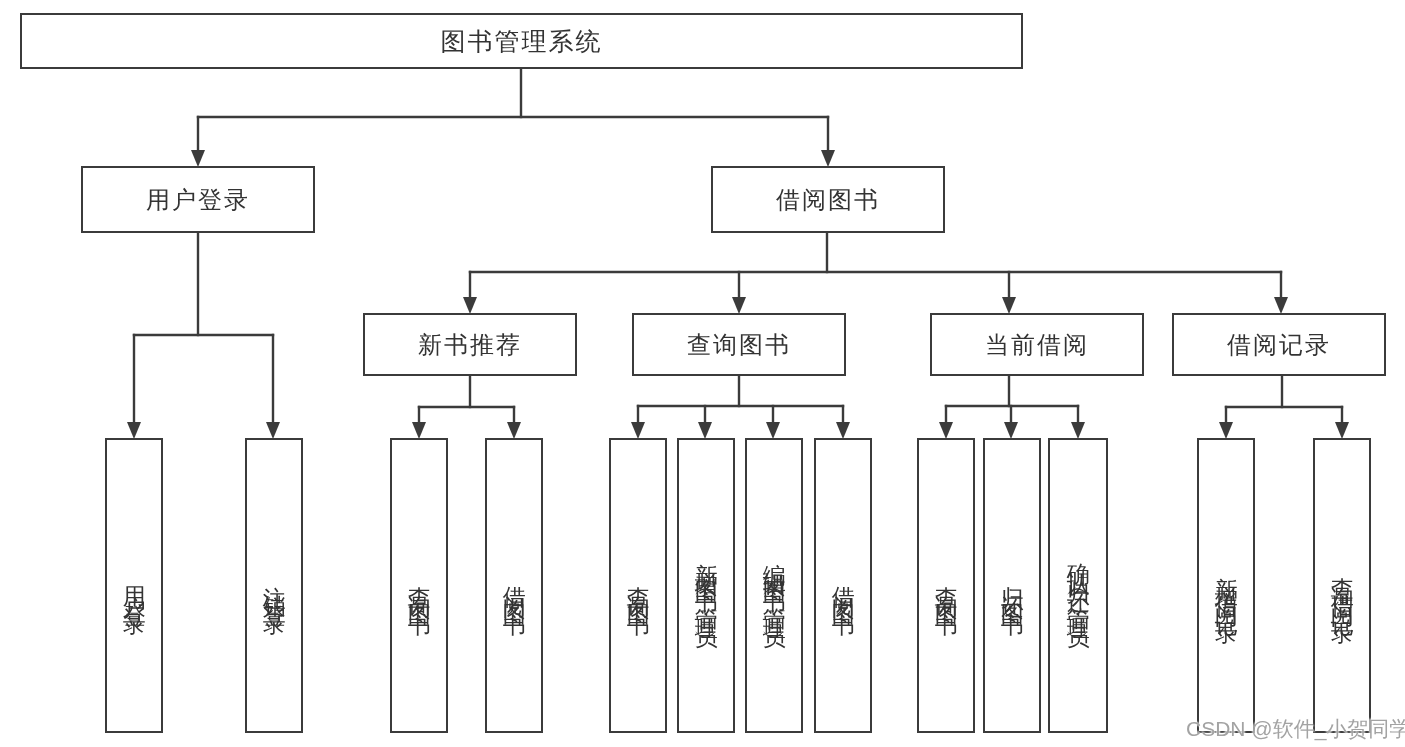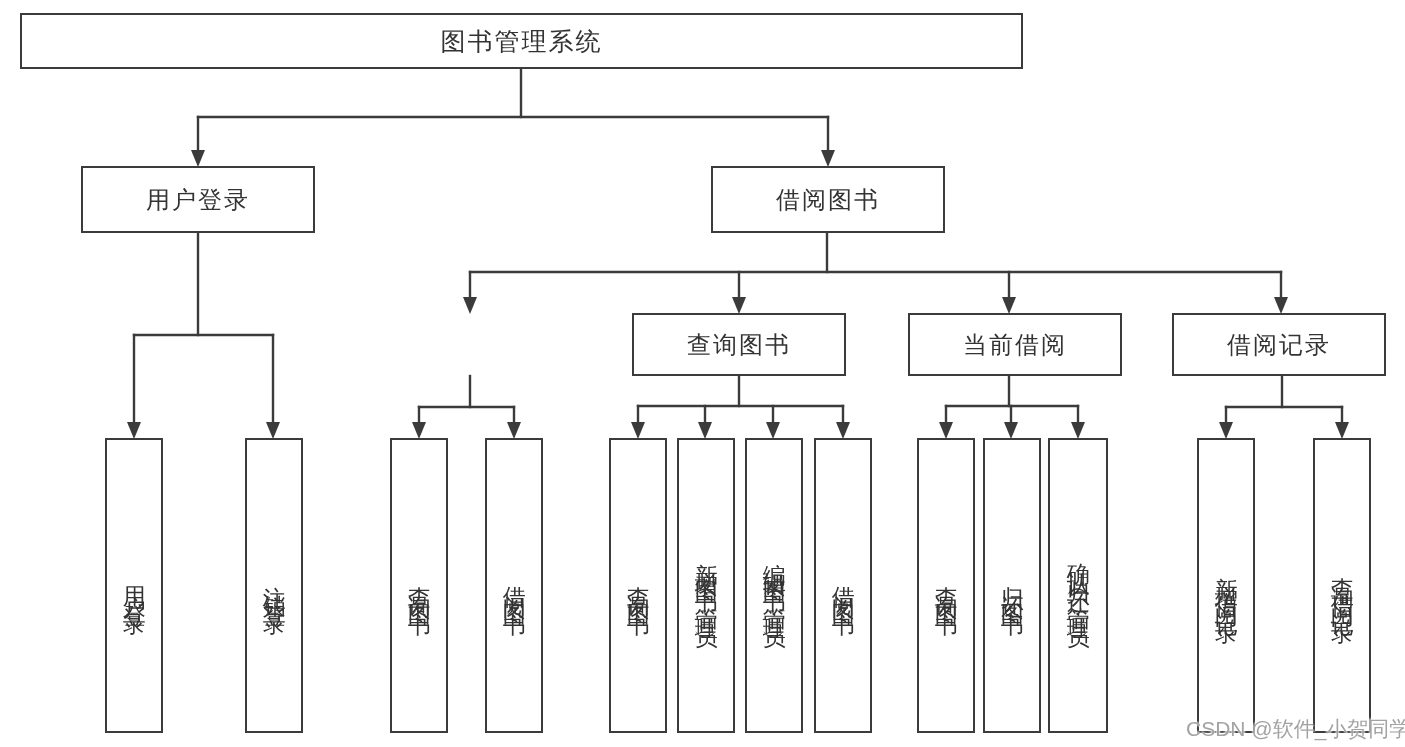--- a/index.html
+++ b/index.html
@@ -91,24 +91,27 @@
     <span>图书管理系统</span>
   </div>
 
   <div class="hbox" style="left:81px;top:166px;width:234px;height:67px">
     <span>用户登录</span>
   </div>
   <div class="hbox" style="left:711px;top:166px;width:234px;height:67px">
     <span>借阅图书</span>
   </div>
 
+  <div class="hbox" style="left:363px;top:313px;width:214px;height:63px">
+    <span>新书推荐</span>
+  </div>
   <div class="hbox" style="left:632px;top:313px;width:214px;height:63px">
     <span>查询图书</span>
   </div>
-  <div class="hbox" style="left:908px;top:313px;width:214px;height:63px">
+  <div class="hbox" style="left:930px;top:313px;width:214px;height:63px">
     <span>当前借阅</span>
   </div>
   <div class="hbox" style="left:1172px;top:313px;width:214px;height:63px">
     <span>借阅记录</span>
   </div>
 
   <div class="vbox" style="left:105px;top:438px;width:58px;height:295px">
     <span class="vtext">用户登录</span>
   </div>
   <div class="vbox" style="left:245px;top:438px;width:58px;height:295px">

